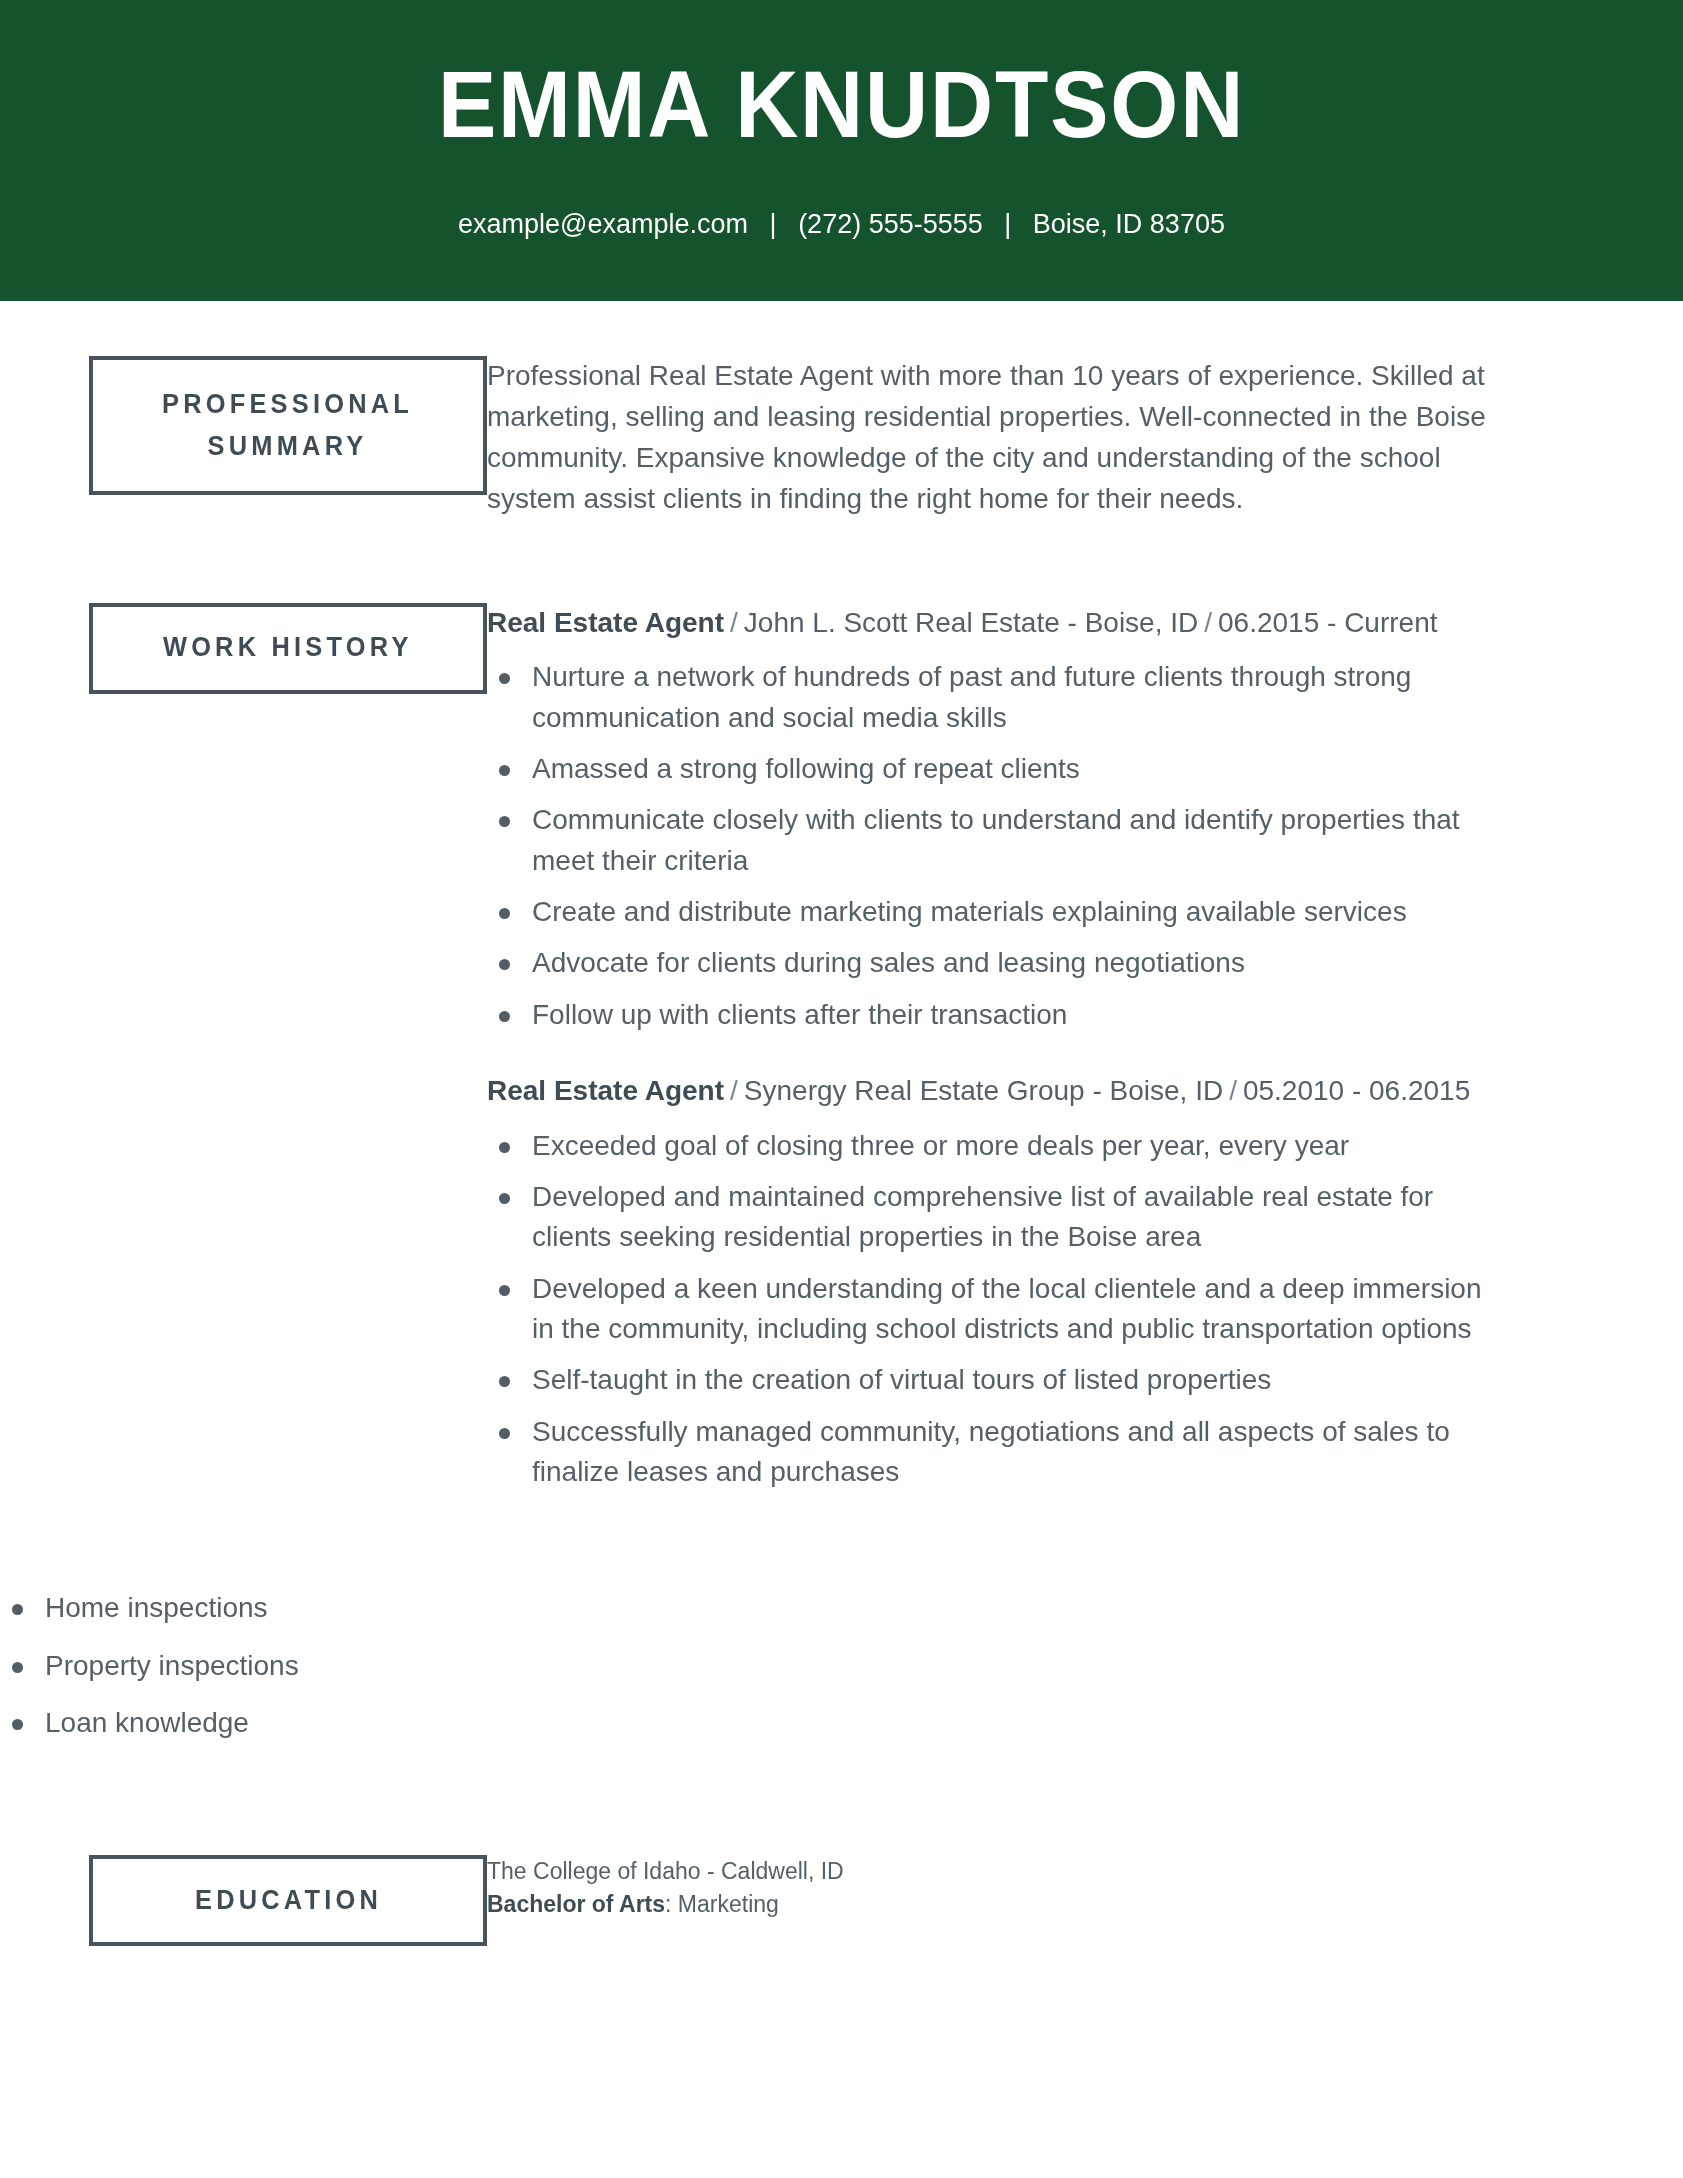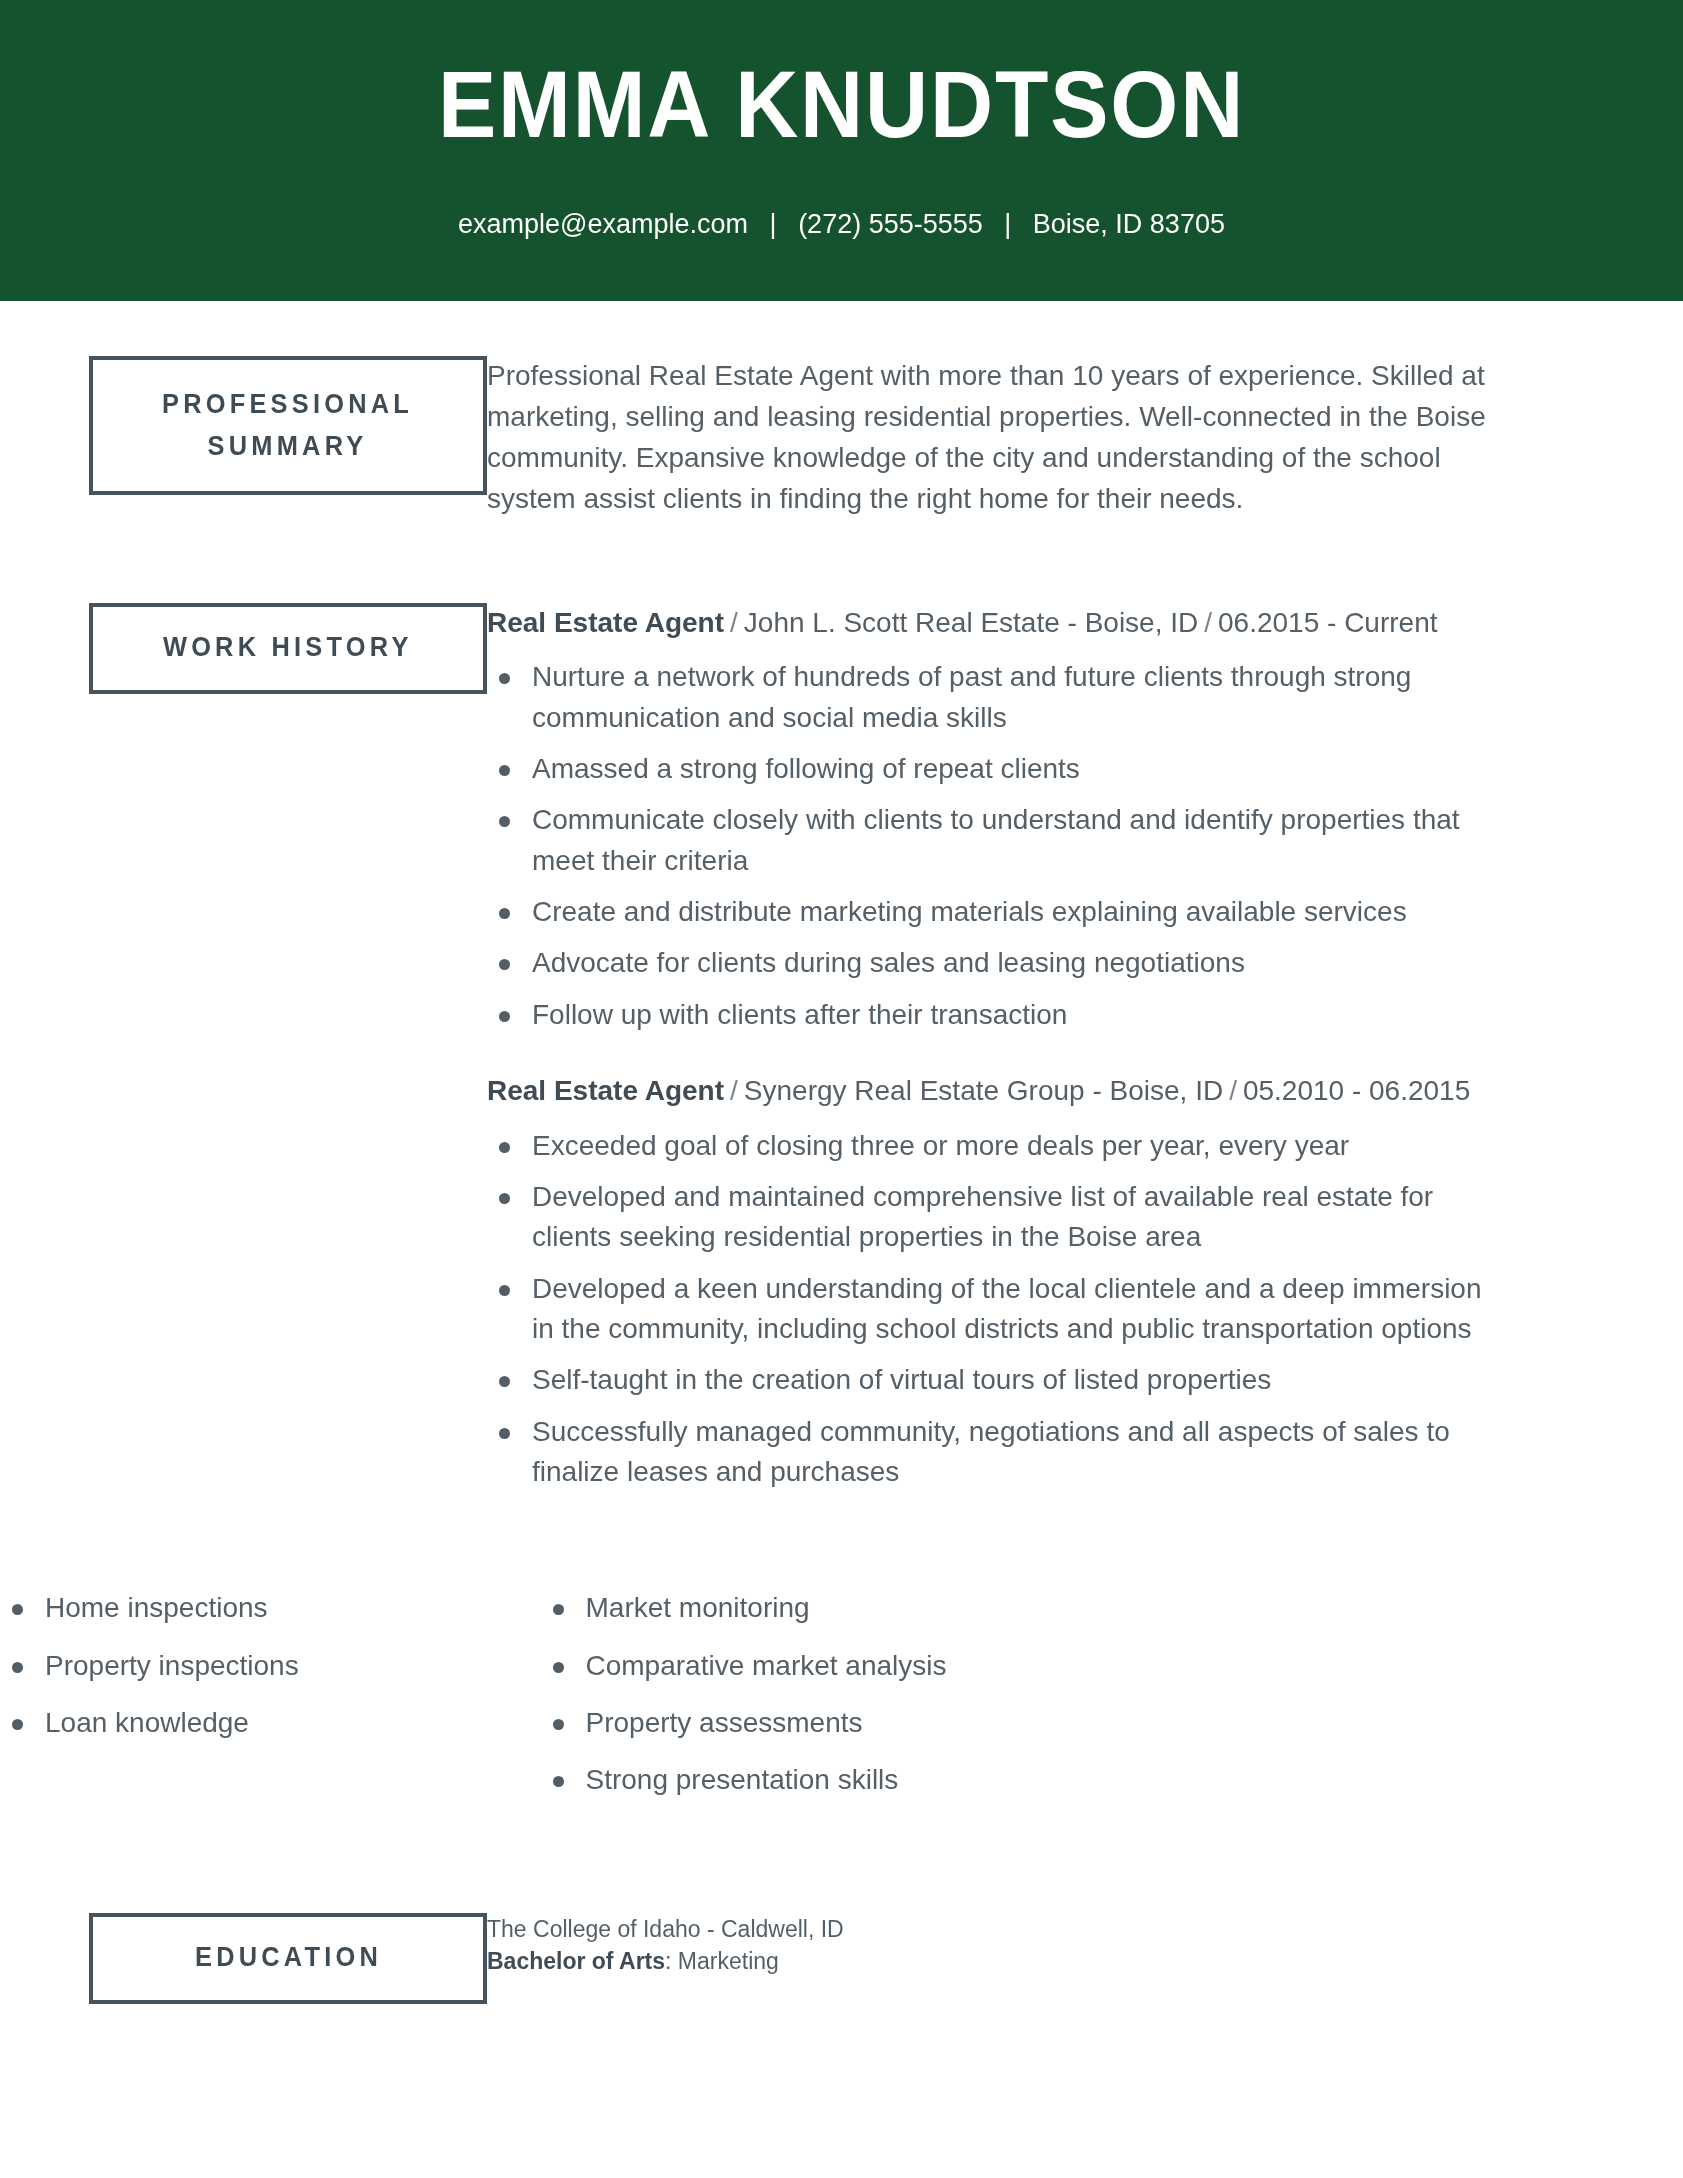--- a/index.html
+++ b/index.html
@@ -160,21 +160,21 @@
     top: 16px;
     width: 11px;
     height: 11px;
     border-radius: 50%;
     background: #535d66;
   }
 
   
   .skills-grid {
     display: flex;
-    gap: 16px;
+    gap: 0;
     max-width: 1049px;
   }
   .skills-col {
     flex: 0 0 50%;
     box-sizing: border-box;
   }
   .skills-col ul.bullets li {
     margin-bottom: 17px;
     white-space: nowrap;
   }
@@ -267,28 +267,20 @@
     <div class="section sec-skills">
       <div class="content-col">
         <div class="skills-grid">
           <div class="skills-col">
             <ul class="bullets">
               <li>Home inspections</li>
               <li>Property inspections</li>
               <li>Loan knowledge</li>
             </ul>
           </div>
-          <div class="skills-col">
-            <ul class="bullets">
-              <li>Market monitoring</li>
-              <li>Comparative market analysis</li>
-              <li>Property assessments</li>
-              <li>Strong presentation skills</li>
-            </ul>
-          </div>
         </div>
       </div>
     </div>
 
     <div class="section sec-edu">
       <div class="label-col">
         <div class="section-box box-short">
           <div class="section-title">EDUCATION</div>
         </div>
       </div>

